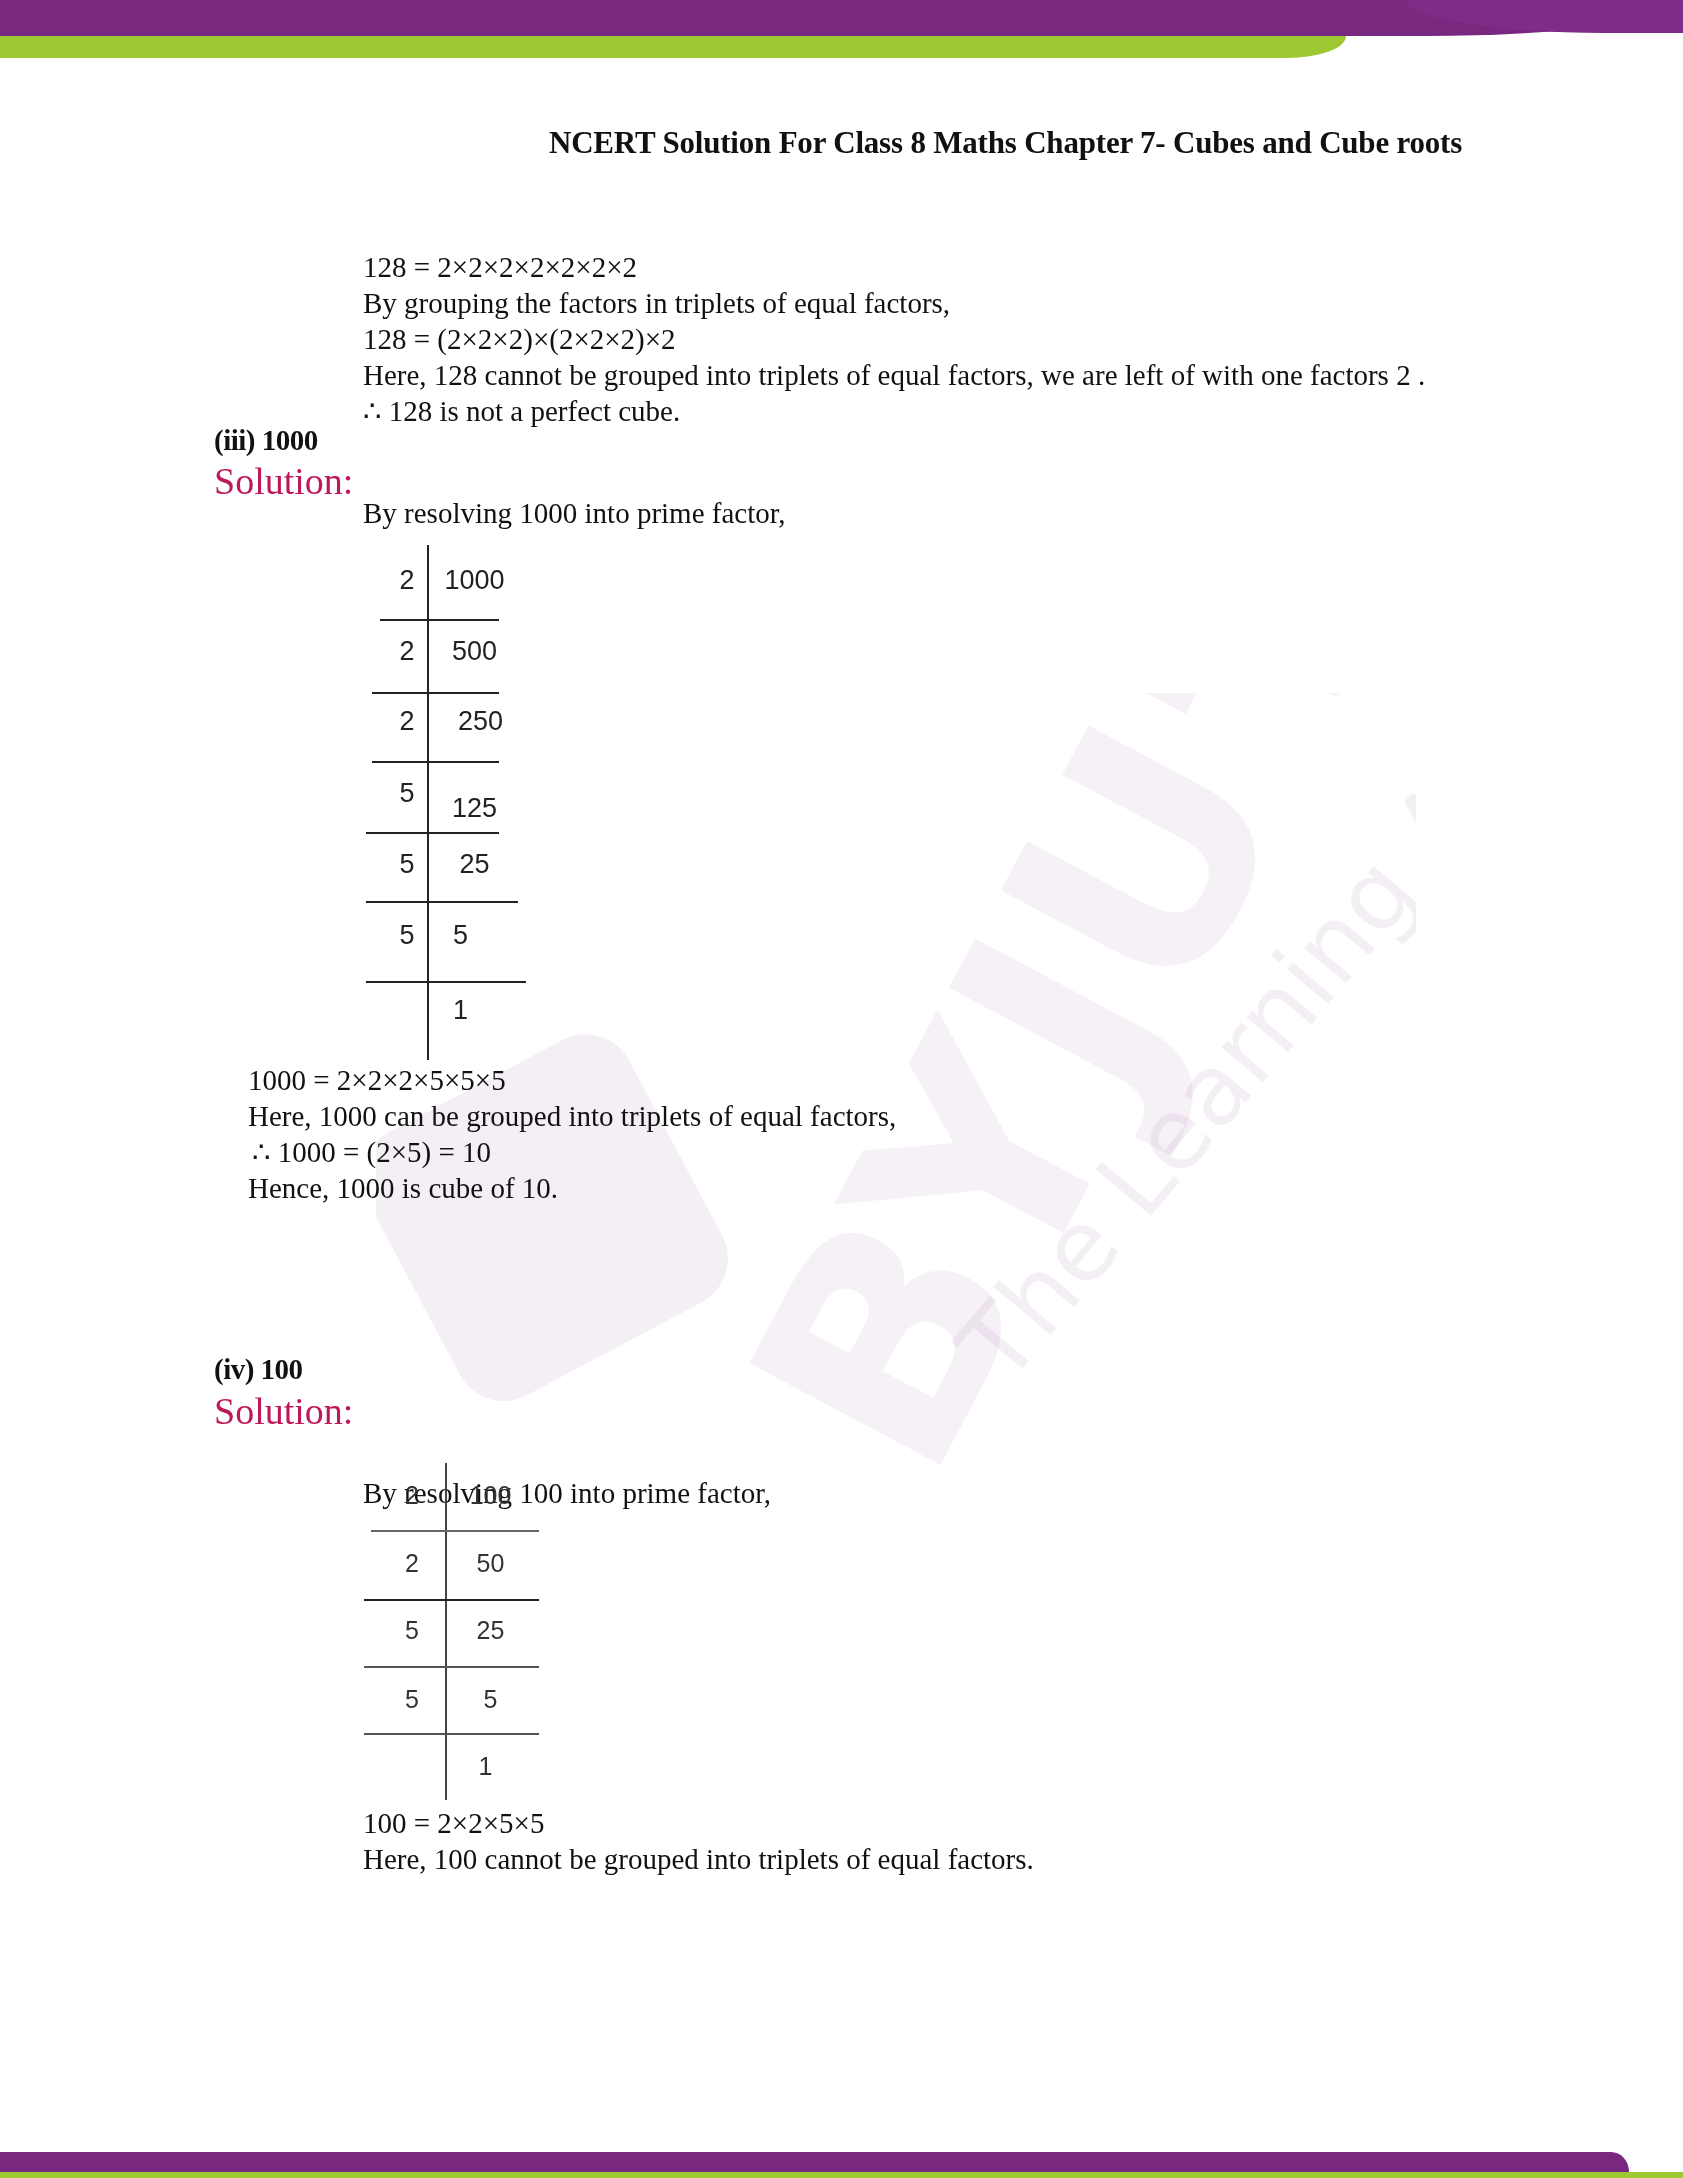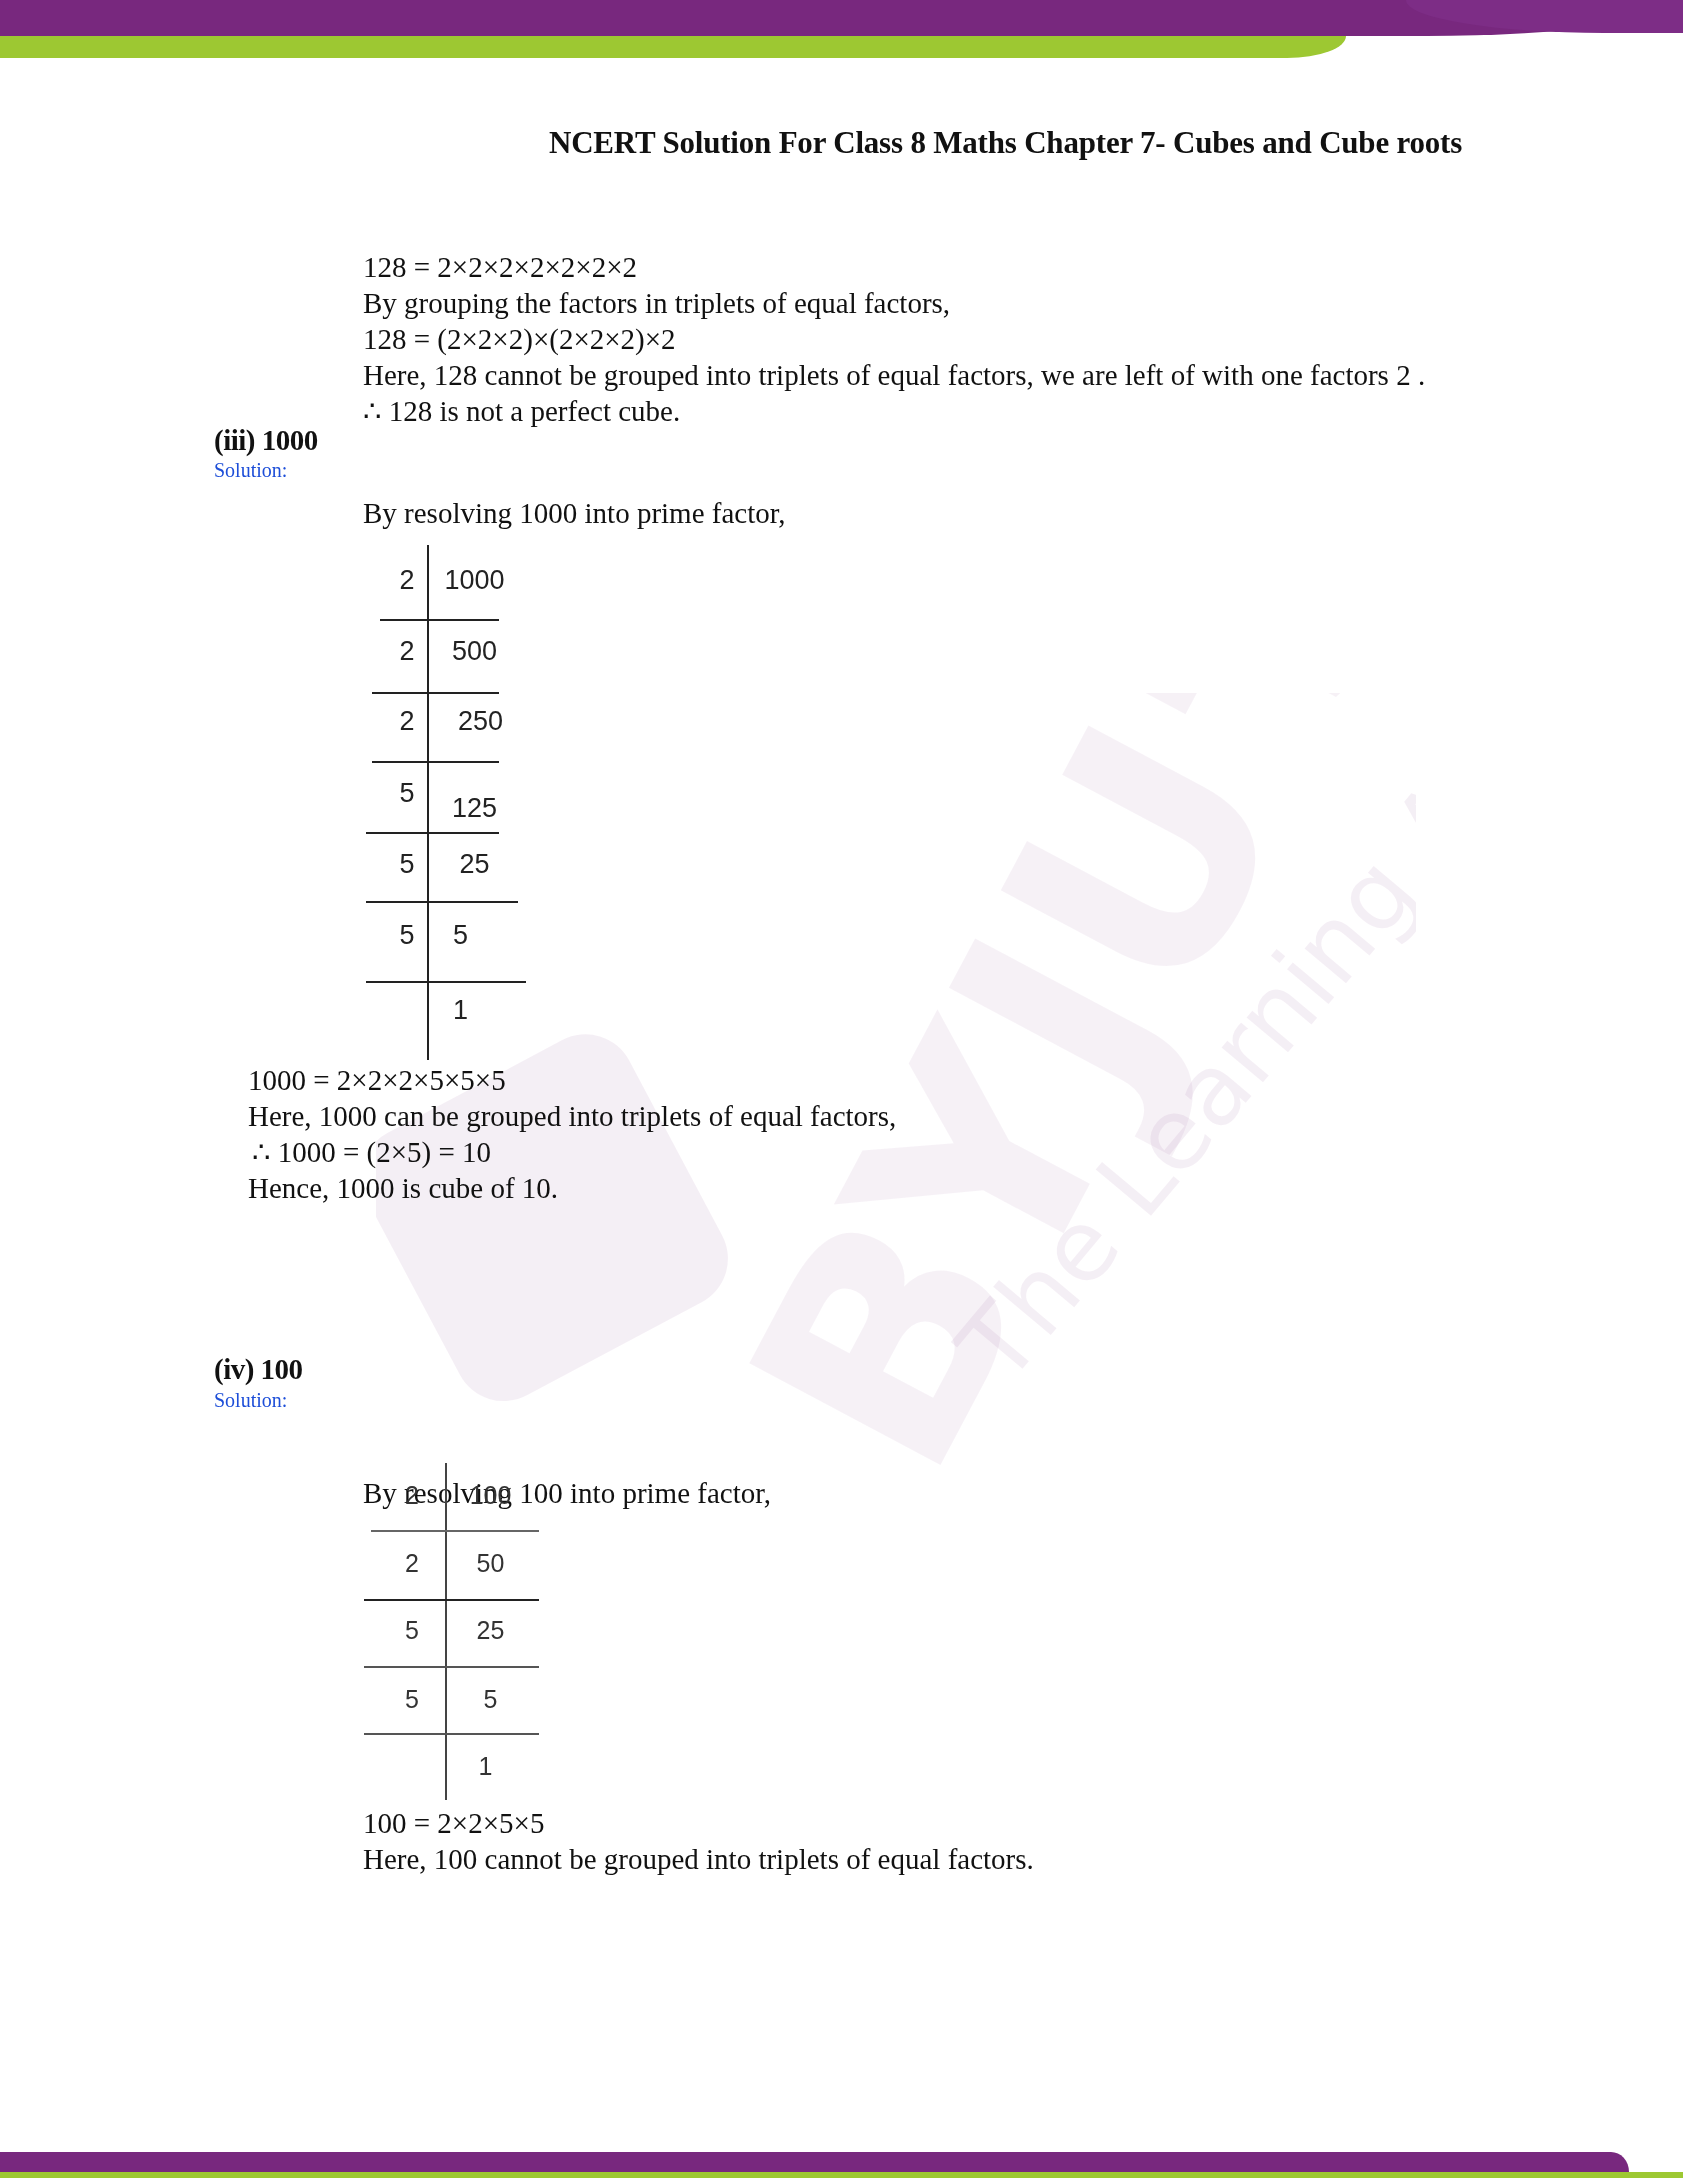--- a/index.html
+++ b/index.html
@@ -15,21 +15,21 @@
   .top-green { left: 0; top: 36px; width: 1346px; height: 22px; background: #9dc832; border-bottom-right-radius: 59px 22px; }
   .bottom-purple { left: 0; top: 2152px; width: 1629px; height: 20px; background: #78287e; border-top-right-radius: 18px 20px; }
   .bottom-green { left: 0; top: 2172px; width: 1683px; height: 6px; background: #9dc832; }
 
   .page-title {
     left: 549px; top: 125px; font-size: 31px; font-weight: bold; white-space: nowrap;
     letter-spacing: -0.2px;
   }
   .line { font-size: 29px; line-height: 36px; white-space: nowrap; }
   .q-label { font-size: 29px; font-weight: bold; letter-spacing: -0.5px; }
-  .sol-label { font-size: 20px; color: #1d4ed8; }
+  .sol-label { font-size: 38px; color: #be185d; }
 
   
   .divtable { position: absolute; font-family: "Liberation Sans", "DejaVu Sans", sans-serif; font-size: 27px; color: #222; }
   .divtable .vline { position: absolute; width: 2px; background: #222; }
   .divtable .hline { position: absolute; height: 2px; background: #222; }
   .divtable .cell { position: absolute; text-align: center; }
 
   
   .watermark { left: 376px; top: 693px; width: 1040px; height: 792px; pointer-events: none; }
 </style>

